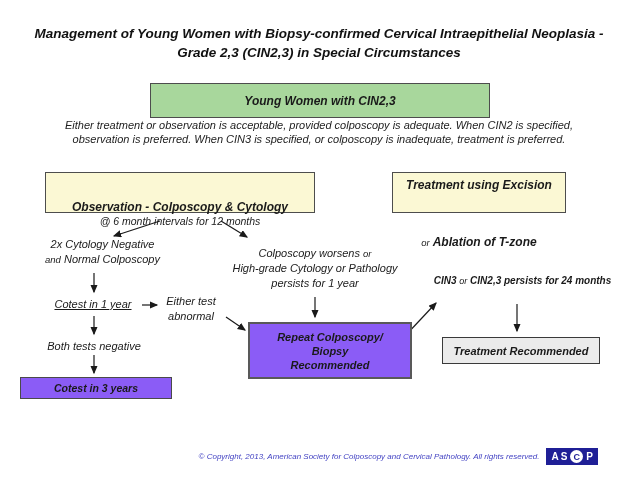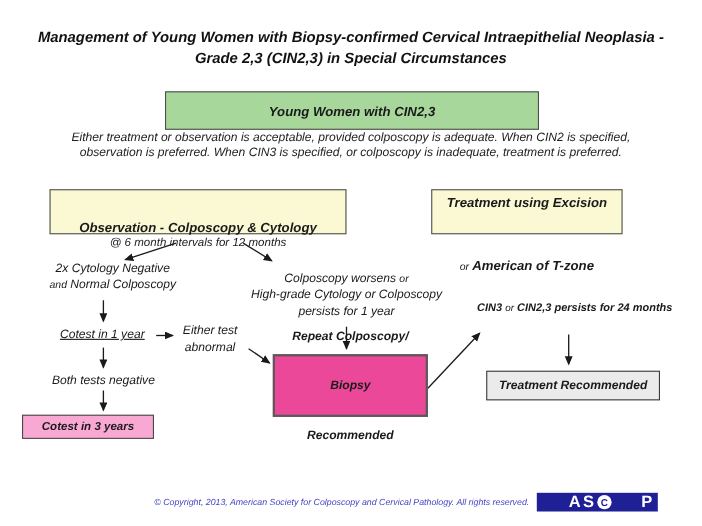--- a/index.html
+++ b/index.html
@@ -78,32 +78,31 @@
     position: absolute;
     left: 420px; top: 275px; width: 205px;
     text-align: center;
     font-size: 10px;
     font-weight: bold;
     font-style: italic;
     white-space: nowrap;
   }
   .cin3 .conj-sm { font-weight: normal; font-size: 9px; }
   .box.cotest3 {
-    left: 20px; top: 377px; width: 120px; height: 22px;
-    background: #f9a8d4;
+    left: 20px; top: 377px; width: 152px; height: 22px;
+    background: #8b5cf6;
     border: 1.5px solid #4a4a4a;
     font-size: 10.5px; font-weight: bold; font-style: italic;
   }
   .box.repeat {
-    left: 248px; top: 322px; width: 141px; height: 57px;
-    background: #ec4899;
+    left: 248px; top: 322px; width: 164px; height: 57px;
+    background: #8b5cf6;
     border: 2px solid #595959;
     font-size: 11px; font-weight: bold; font-style: italic;
     line-height: 14px;
-    gap: 31px;
   }
   .box.treatrec {
     left: 442px; top: 337px; width: 158px; height: 27px;
     background: #ebebeb;
     border: 1px solid #3a3a3a;
     font-size: 11px; font-weight: bold; font-style: italic;
   }
   .footer {
     position: absolute;
     top: 448px; right: 40px;
@@ -122,24 +121,23 @@
     display: inline-flex;
     align-items: center;
     background: #1f1f96;
     height: 17px;
     padding: 0 3px;
     gap: 1px;
   }
   .logo-l {
     color: #ffffff;
     font-weight: bold;
-    font-size: 15px;
+    font-size: 10px;
     letter-spacing: 2px;
     padding-left: 2px;
-    margin-left: 24px;
   }
   .logo-c {
     width: 13px; height: 13px;
     background: #ffffff;
     border-radius: 50%;
     display: inline-flex;
     align-items: center;
     justify-content: center;
     color: #1f1f96;
     font-weight: bold;
@@ -181,31 +179,31 @@
     <div>observation is preferred.  When CIN3 is specified, or colposcopy is inadequate, treatment is preferred.</div>
   </div>
 
   <div class="box option obs">
     <div class="opt-title">Observation - Colposcopy &amp; Cytology</div>
     <div class="opt-sub">@ 6 month intervals for 12 months</div>
   </div>
 
   <div class="box option treat">
     <div class="opt-title">Treatment using Excision</div>
-    <div class="opt-title"><span class="conj">or</span> <span>American of T-zone</span></div>
+    <div class="opt-title"><span class="conj">or</span> <span>Ablation of T-zone</span></div>
   </div>
 
   <div class="flow-label lbl-cytneg">
     <div>2x Cytology Negative</div>
     <div><span class="conj">and</span> <span>Normal Colposcopy</span></div>
   </div>
 
   <div class="flow-label lbl-worsens">
     <div><span>Colposcopy worsens</span> <span class="conj">or</span></div>
-    <div>High-grade Cytology or Colposcopy</div>
+    <div>High-grade Cytology or Pathology</div>
     <div>persists for 1 year</div>
   </div>
 
   <div class="flow-label lbl-cotest1">Cotest in 1 year</div>
 
   <div class="flow-label lbl-both">Both tests negative</div>
 
   <div class="flow-label lbl-either">
     <div>Either test</div>
     <div>abnormal</div>

